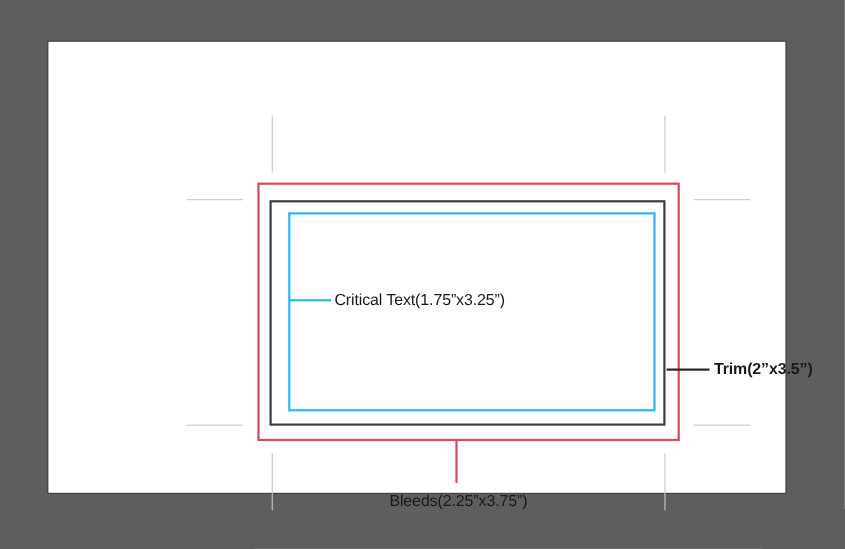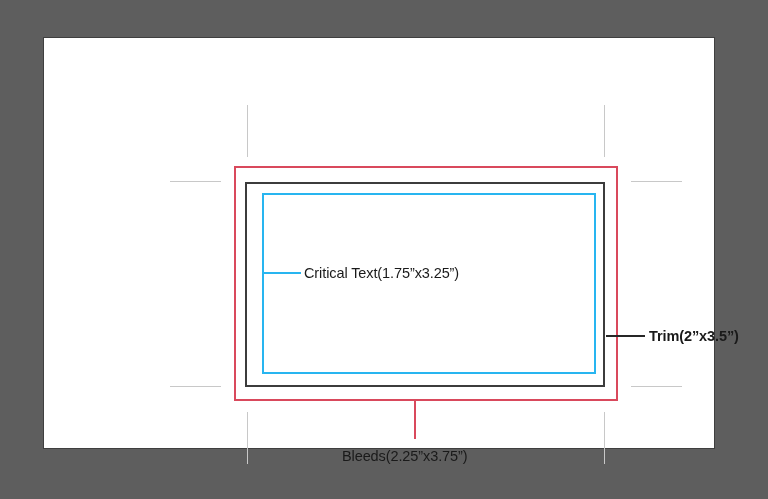--- a/index.html
+++ b/index.html
@@ -99,21 +99,21 @@
   .label {
     position: absolute;
     color: #1a1a1a;
     font-size: 14.5px;
     line-height: 1;
     white-space: nowrap;
     letter-spacing: -0.1px;
   }
   #critical-label { left: 260px; top: 228px; }
   #trim-label     { left: 605px; top: 291px; font-weight: bold; }
-  #bleed-label    { left: 298px; top: 411px; }
+  #bleed-label    { left: 310px; top: 411px; }
 </style>
 </head>
 <body>
 
 <div id="stage">
 
   <div id="page">
 
     <div class="crop-mark crop-v" id="crop-tl-v"></div>
     <div class="crop-mark crop-v" id="crop-tr-v"></div>

